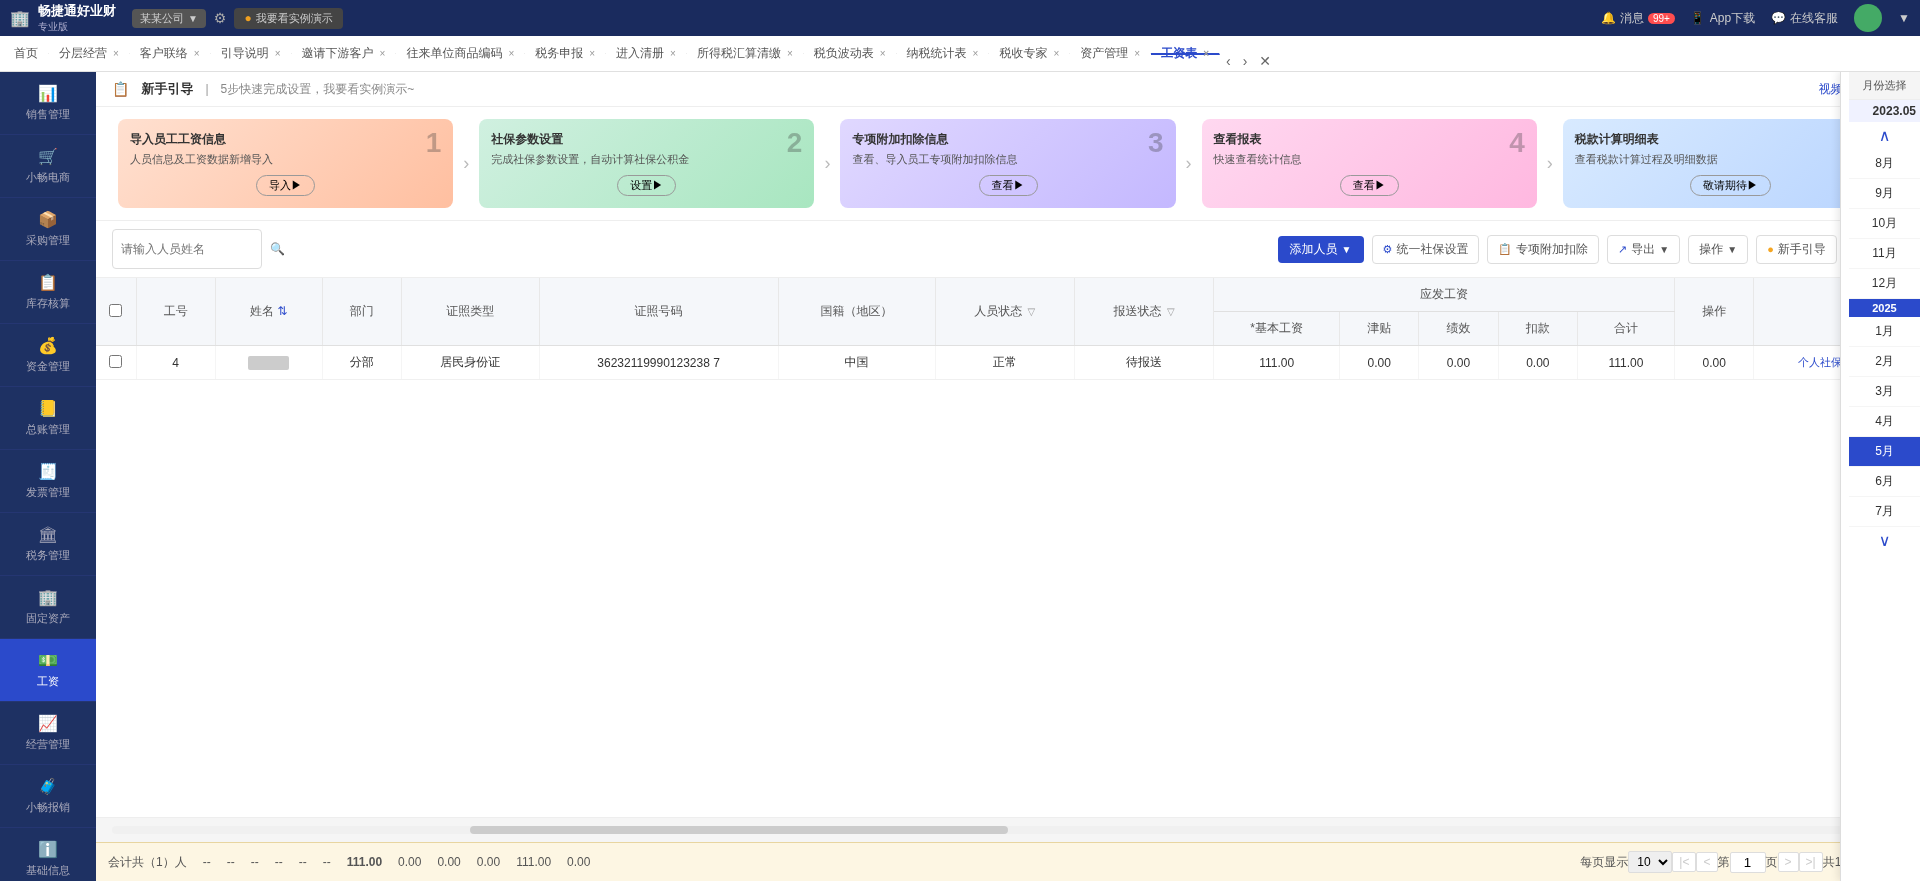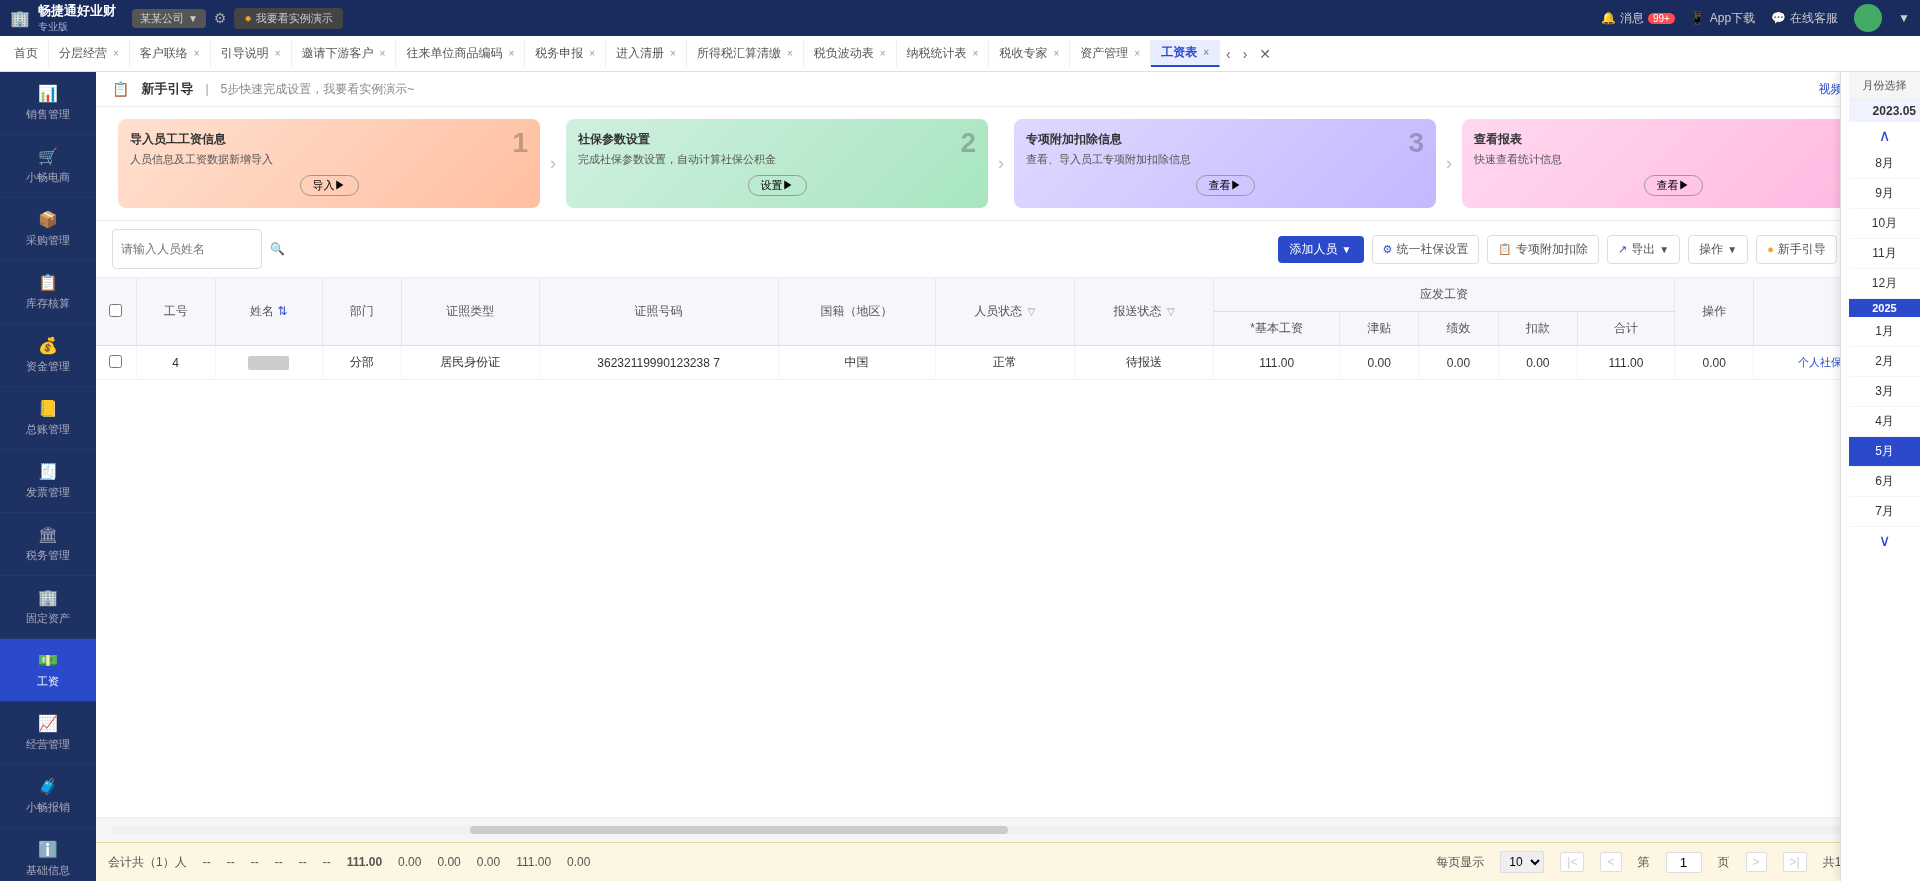--- a/index.html
+++ b/index.html
@@ -14,21 +14,21 @@
     
     
     .top-bar-left { display: flex; align-items: center; gap: 8px; }
     .logo-text { color: #fff; font-size: 13px; font-weight: bold; }
     .logo-sub { color: #aac; font-size: 10px; }
     .top-bar-right { display: flex; align-items: center; gap: 16px; color: #fff; font-size: 12px; }
     .badge { background: #ff4d4f; color: #fff; border-radius: 10px; padding: 0 5px; font-size: 10px; }
     .top-bar-icon { color: #ccc; cursor: pointer; display: flex; align-items: center; gap: 4px; }
     
     
-    .tab-bar { height: 36px; background: #fff; border-bottom: 1px solid #e0e0e0; display: flex; align-items: center; overflow: hidden; flex-shrink: 0; padding: 4px 4px; }
+    .tab-bar { height: 36px; background: #fff; border-bottom: 1px solid #e0e0e0; display: flex; align-items: flex-start; overflow: hidden; flex-shrink: 0; padding: 17px 4px; }
     .tab-item { display: flex; align-items: center; padding: 0 10px; height: 100%; border-right: 1px solid #eee; font-size: 12px; color: #555; cursor: pointer; white-space: nowrap; flex-shrink: 0; }
     .tab-item.active { background: #e8eeff; color: #2b4acb; font-weight: bold; border-bottom: 2px solid #2b4acb; }
     .tab-item .close-btn { margin-left: 6px; color: #999; font-size: 10px; }
     .tab-nav-btn { padding: 0 6px; color: #666; cursor: pointer; font-size: 14px; flex-shrink: 0; }
     
     
     .sidebar-item { display: flex; flex-direction: column; align-items: center; justify-content: center; padding: 12px 4px; color: #aab; font-size: 11px; cursor: pointer; gap: 4px; border-bottom: 1px solid #253672; }
     .sidebar-item.active { background: #2b4acb; color: #fff; }
     .sidebar-icon { font-size: 16px; }
     
@@ -68,21 +68,21 @@
     .table-container { flex: 1; overflow: auto; background: #fff; }
     table { width: 100%; border-collapse: collapse; font-size: 12px; }
     thead tr { background: #f5f7fa; }
     th { padding: 8px 12px; text-align: center; border-bottom: 1px solid #e0e0e0; border-right: 1px solid #e8e8e8; color: #555; font-weight: normal; white-space: nowrap; position: sticky; top: 0; background: #f5f7fa; z-index: 1; }
     td { padding: 8px 12px; text-align: center; border-bottom: 1px solid #f0f0f0; border-right: 1px solid #f5f5f5; color: #333; }
     .sub-header { background: #fafbfd; }
     .checkbox-cell { width: 40px; }
     
     
     .table-footer { background: #fdf6e3; padding: 8px 12px; border-top: 1px solid #e8d5a0; display: flex; align-items: center; gap: 16px; font-size: 12px; color: #555; flex-shrink: 0; }
-    .pagination { margin-left: auto; display: flex; align-items: center; gap: 16px; }
+    .pagination { margin-left: auto; display: flex; align-items: center; gap: 0; }
     .page-btn { border: 1px solid #ddd; background: #fff; padding: 2px 6px; cursor: pointer; border-radius: 2px; font-size: 12px; }
     .page-btn.disabled { color: #ccc; cursor: default; }
     .page-input { border: 1px solid #ddd; width: 36px; text-align: center; padding: 2px; border-radius: 2px; }
     
     
     .month-panel { position: absolute; right: 0; top: 0; width: 80px; background: #fff; border-left: 1px solid #ddd; display: flex; flex-direction: column; align-items: center; z-index: 100; height: 100%; box-shadow: -2px 0 8px rgba(0,0,0,0.1); padding-left: 8px; }
     .month-panel-title { font-size: 11px; color: #555; padding: 6px 4px; text-align: center; background: #f5f5f5; width: 100%; border-bottom: 1px solid #eee; }
     .month-year { font-size: 12px; color: #333; font-weight: bold; padding: 4px; text-align: right; background: #f0f2ff; width: 100%; }
     .month-nav-btn { background: none; border: none; cursor: pointer; color: #2b4acb; font-size: 16px; padding: 4px; width: 100%; text-align: center; }
     .month-item { width: 100%; text-align: center; padding: 6px 4px; cursor: pointer; font-size: 12px; color: #333; border-bottom: 1px solid #f5f5f5; }
@@ -301,20 +301,26 @@
             <button class="step-btn">查看▶</button>
           </div>
           <div class="step-arrow">›</div>
           <div class="guide-step guide-step-4">
             <span class="step-num">4</span>
             <div class="step-title">查看报表</div>
             <div class="step-desc">快速查看统计信息</div>
             <button class="step-btn">查看▶</button>
           </div>
           <div class="step-arrow">›</div>
+          <div class="guide-step guide-step-5">
+            <span class="step-num">5</span>
+            <div class="step-title">税款计算明细表</div>
+            <div class="step-desc">查看税款计算过程及明细数据</div>
+            <button class="step-btn">敬请期待▶</button>
+          </div>
         </div>
 
         <div class="toolbar">
           <input class="search-input" type="text" placeholder="请输入人员姓名" style="">
           <span class="search-icon-btn">🔍</span>
           <div class="toolbar-spacer"></div>
           <button class="btn-primary">
             <span>添加人员</span>
             <span class="dropdown-arrow">▼</span>
           </button>

